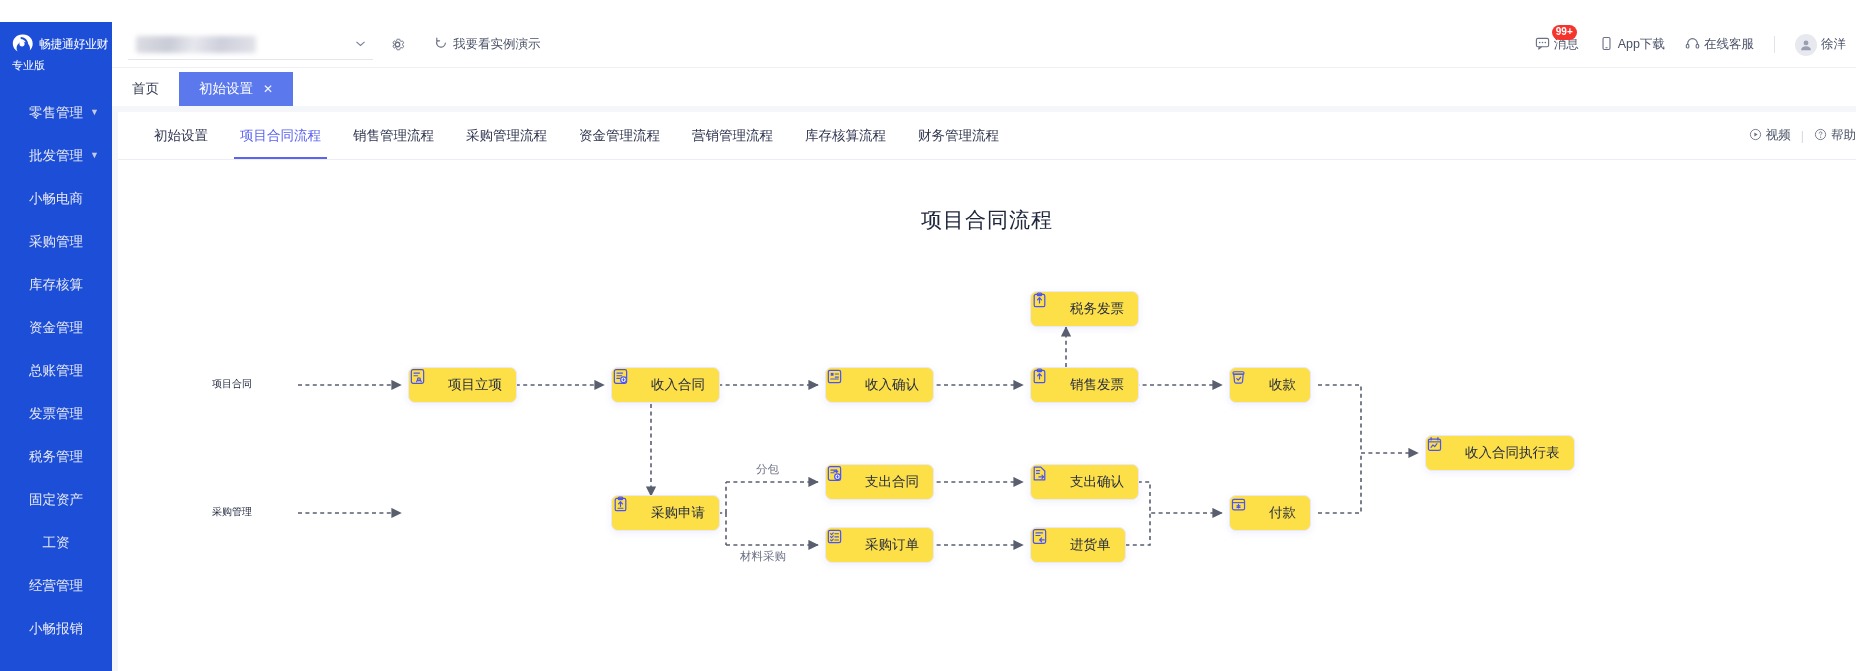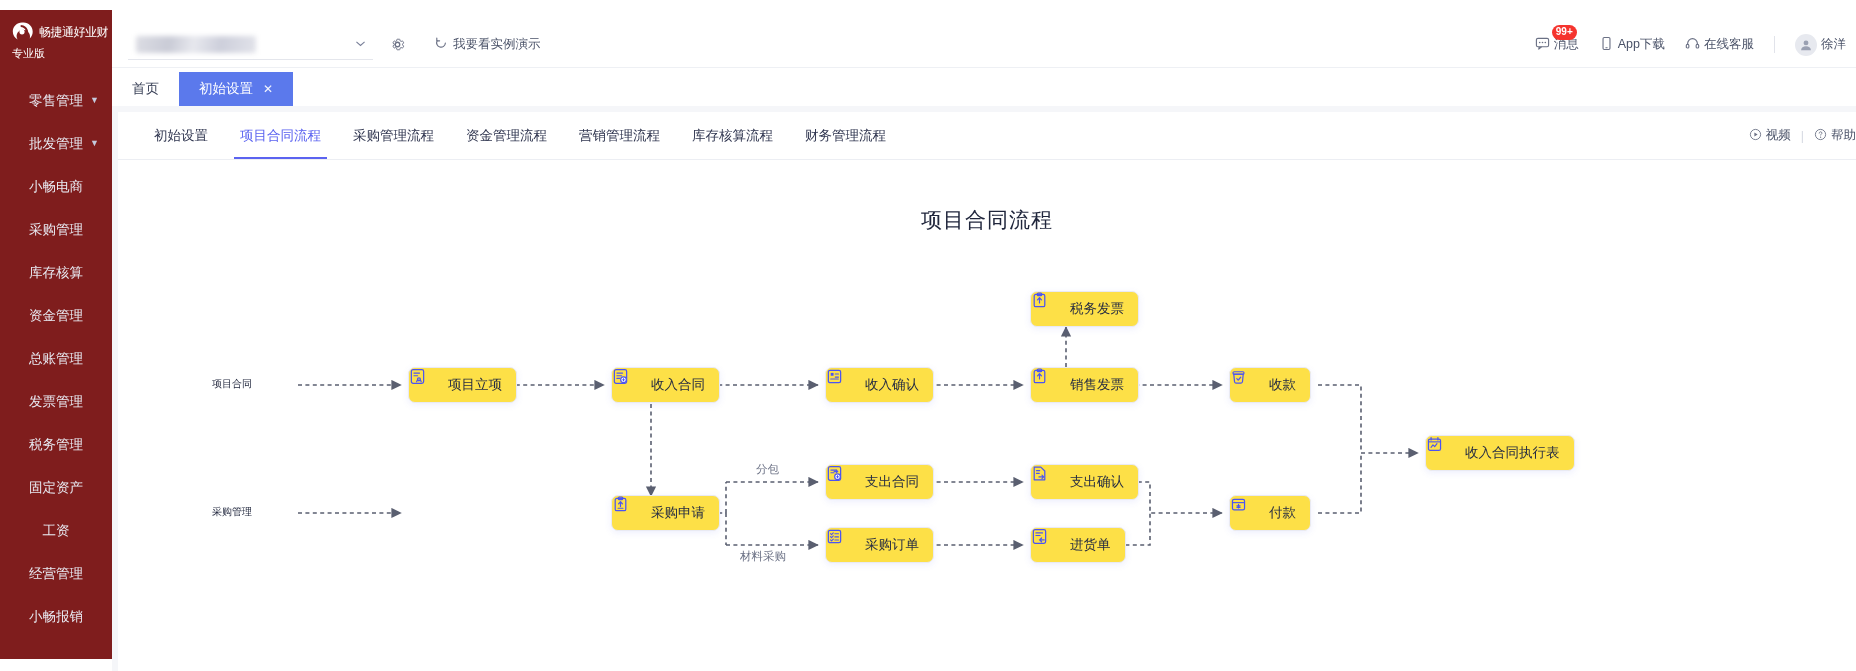--- a/index.html
+++ b/index.html
@@ -5,22 +5,22 @@
   * { box-sizing: border-box; margin: 0; padding: 0; }
   html, body {
     width: 1856px; height: 671px;
     font-family: "Liberation Sans", "DejaVu Sans", sans-serif;
     background: #ffffff; overflow: hidden;
   }
   .app { position: relative; width: 1856px; height: 671px; background:#fff; }
 
   
   .sidebar {
-    position: absolute; left: 0; top: 10px; width: 112px; height: 649px;
-    background: #7f1d1d; color: #fff; overflow: hidden;
+    position: absolute; left: 0; top: 22px; width: 112px; height: 649px;
+    background: #1d4ed8; color: #fff; overflow: hidden;
   }
   .logo-wrap { padding: 10px 0 4px 10px; }
   .logo-row { display: flex; align-items: center; gap: 5px; }
   .logo-mark {
     width: 24px; height: 24px; flex: 0 0 24px;
     display: flex; align-items: center; justify-content: center;
   }
   .logo-text { font-size: 12px; letter-spacing: -0.5px; white-space: nowrap; color:#fff; }
   .logo-sub { font-size: 11px; margin-top: 2px; padding-left: 2px; color:#fff; }
   .side-nav { margin-top: 14px; }
@@ -282,20 +282,23 @@
     <div class="card">
 
       <div class="subtabs">
         <div class="stab">
             <span>初始设置</span>
           </div>
         <div class="stab active">
             <span>项目合同流程</span>
           </div>
         <div class="stab">
+            <span>销售管理流程</span>
+          </div>
+        <div class="stab">
             <span>采购管理流程</span>
           </div>
         <div class="stab">
             <span>资金管理流程</span>
           </div>
         <div class="stab">
             <span>营销管理流程</span>
           </div>
         <div class="stab">
             <span>库存核算流程</span>

